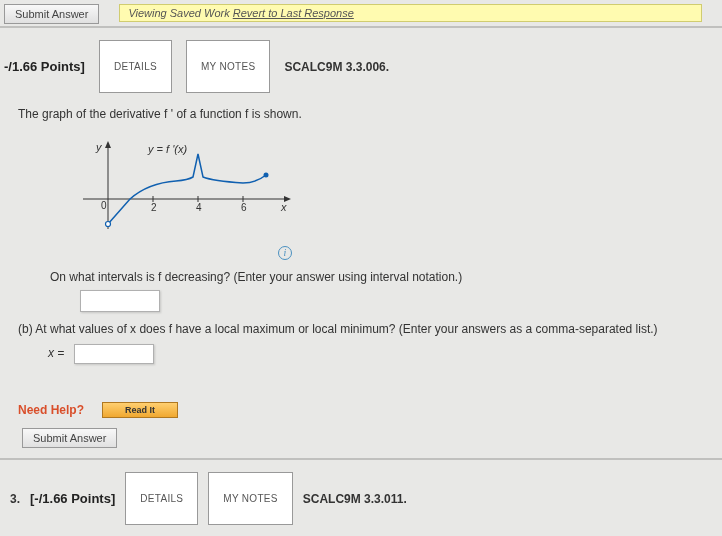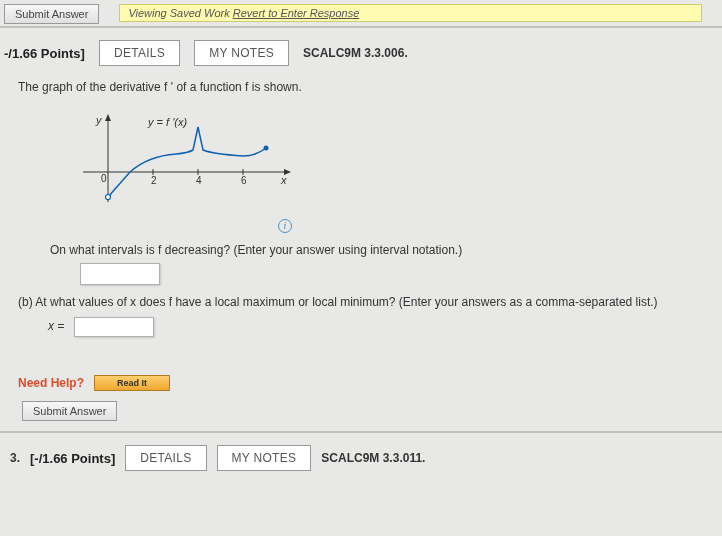--- a/index.html
+++ b/index.html
@@ -44,22 +44,22 @@
   .question-header {
     display: flex;
     align-items: center;
     gap: 14px;
     padding: 12px 4px 8px 4px;
   }
   .points { font-weight: bold; color: #222; font-size: 13px; }
   .hdr-btn {
     background: #fff;
     border: 1px solid #999;
-    padding: 5px 14px;
-    font-size: 12px;
+    padding: 20px 14px;
+    font-size: 10px;
     color: #555;
     cursor: pointer;
     letter-spacing: 0.3px;
   }
   .ref { font-weight: bold; font-size: 12px; color: #333; }
   .content { padding: 6px 18px 10px 18px; }
   .prompt { font-size: 12px; color: #333; margin-bottom: 18px; }
   .graph-wrap { margin: 4px 0 4px 60px; }
   .info-icon {
     display: inline-block;
@@ -89,21 +89,21 @@
   .inline-answer {
     display: inline-block;
     border: 1px solid #b0b0b0;
     background: #fff;
     width: 80px; height: 20px;
     margin-left: 6px;
     box-shadow: 1px 1px 2px rgba(0,0,0,0.15);
     vertical-align: middle;
   }
   .xequals { margin: 8px 0 0 30px; font-style: italic; }
-  .need-help { margin: 18px 0 10px 18px; display: flex; align-items: center; gap: 10px; }
+  .need-help { margin: 18px 0 10px 18px; display: flex; align-items: center; gap: 18px; }
   .need-help-label { color: #d94f2b; font-weight: bold; font-size: 12px; }
   .read-it {
     background: linear-gradient(#ffcf70,#f0a830);
     border: 1px solid #b07820;
     padding: 2px 22px;
     font-size: 9px;
     font-weight: bold;
     color: #333;
     cursor: pointer;
   }
@@ -115,21 +115,21 @@
     gap: 10px;
     padding: 12px 4px 8px 10px;
   }
 </style>
 </head>
 <body>
 
 <div class="top-bar">
   <button class="submit-btn">Submit Answer</button>
   <div class="banner">
-    <span>Viewing Saved Work </span><a>Revert to Enter Response</a>
+    <span>Viewing Saved Work </span><a>Revert to Last Response</a>
   </div>
 </div>
 
 <div class="question-header">
   <span class="points">-/1.66 Points]</span>
   <button class="hdr-btn">DETAILS</button>
   <button class="hdr-btn">MY NOTES</button>
   <span class="ref">SCALC9M 3.3.006.</span>
 </div>
 

